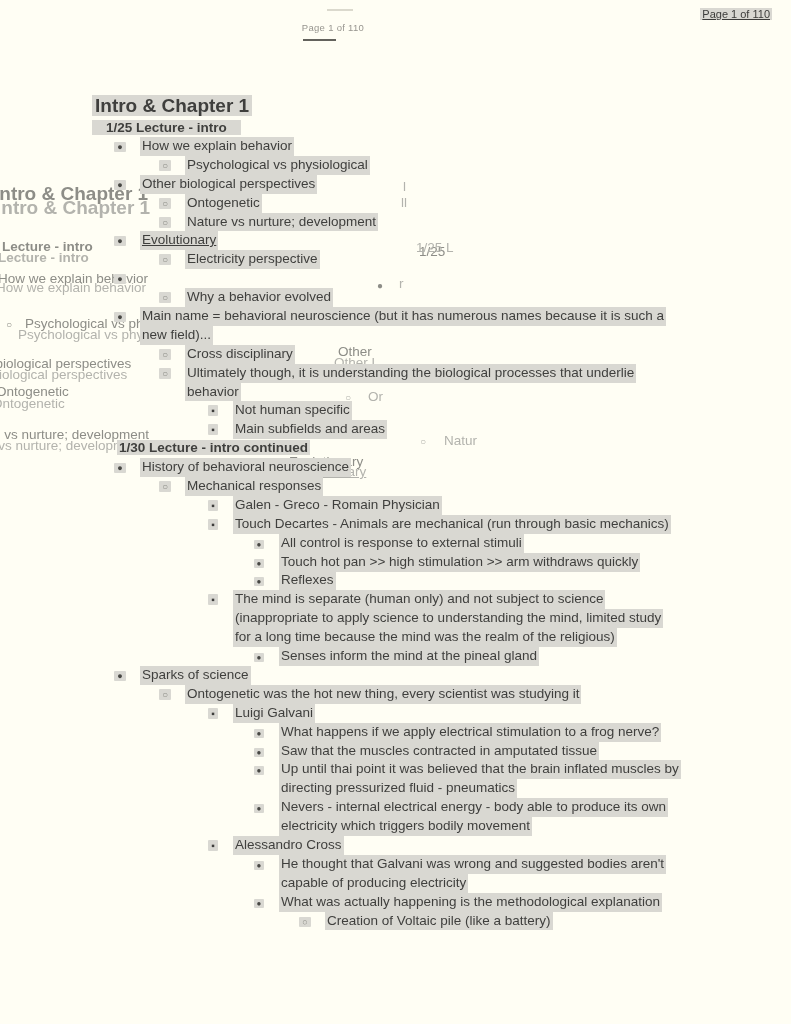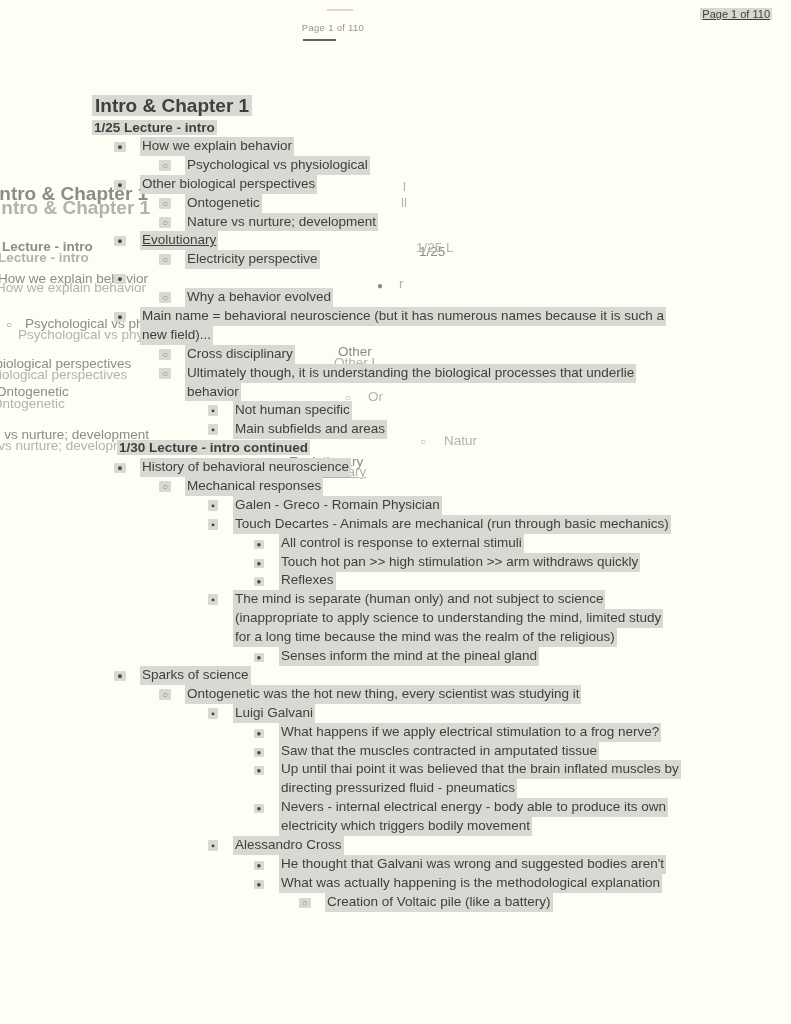--- a/index.html
+++ b/index.html
@@ -12,21 +12,21 @@
   .hdr-topdash{position:absolute;left:327px;top:9px;width:26px;height:1.5px;background:#dbd9cd;}
   .hdr-underline{position:absolute;left:303px;top:39px;width:33px;height:2px;background:#63625c;}
   .hdr-link{position:absolute;right:19px;top:8px;font-size:11px;color:#3c3c3a;
     text-decoration:underline;background:#d9d8d2;padding:0 2px;cursor:pointer;}
 
   
   .content{position:absolute;left:92px;top:94px;width:640px;color:#3f3f3d;}
   .title{font-size:19px;font-weight:bold;line-height:24px;}
   .title .t{background:#d9d8d2;padding:0 3px;}
   .h2{font-size:13.5px;font-weight:bold;line-height:19px;}
-  .h2 .t{background:#d9d8d2;padding:0 2px;}
+  .h2 .t{background:#d9d8d2;padding:0 14px;}
   .h2row{height:18.9px;line-height:18.9px;font-size:13.5px;font-weight:bold;padding-left:25px;}
   .h2row .t{background:#d9d8d2;padding:0 2px;white-space:pre;}
 
   .row{display:flex;align-items:baseline;height:18.9px;line-height:18.9px;font-size:13.5px;}
   .mk{flex:0 0 24px;margin-right:8px;text-align:center;}
   .mk i{font-style:normal;background:#d9d8d2;padding:0 3px;border-radius:1px;}
   .t{background:#d9d8d2;padding:0 2px;white-space:pre;}
   .tu{text-decoration:underline;}
   .lv1{padding-left:16px;}
   .lv2{padding-left:61px;}
@@ -241,20 +241,24 @@
         <span class="t">electricity which triggers bodily movement</span>
       </div>
     <div class="row lv3">
         <span class="mk"><i class="s3">▪</i></span>
         <span class="t">Alessandro Cross</span>
       </div>
     <div class="row lv4">
         <span class="mk"><i class="d4">●</i></span>
         <span class="t">He thought that Galvani was wrong and suggested bodies aren't</span>
       </div>
+    <div class="row lv4 cont">
+        <span class="mk"></span>
+        <span class="t">capable of producing electricity</span>
+      </div>
     <div class="row lv4">
         <span class="mk"><i class="d4">●</i></span>
         <span class="t">What was actually happening is the methodological explanation</span>
       </div>
     <div class="row lv5">
         <span class="mk"><i class="c5">○</i></span>
         <span class="t">Creation of Voltaic pile (like a battery)</span>
       </div>
   </div>
 

